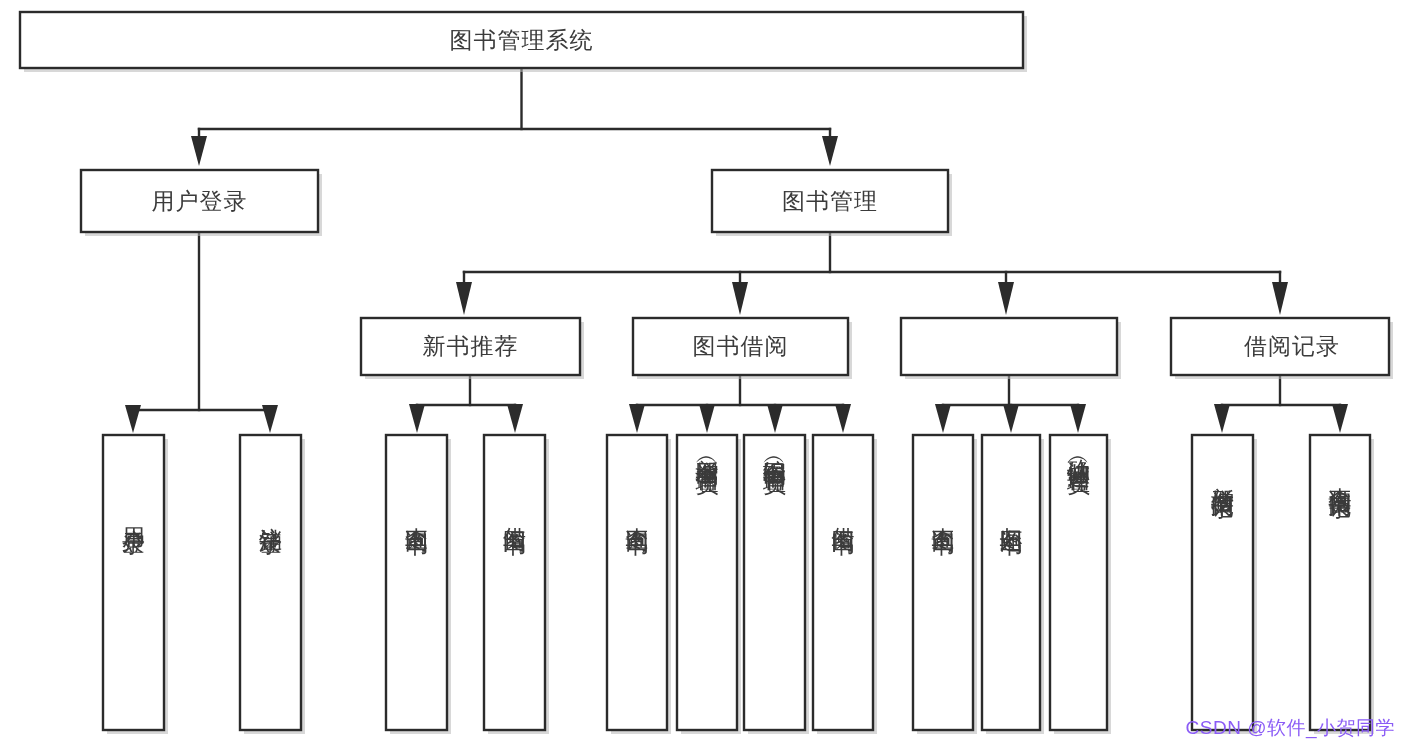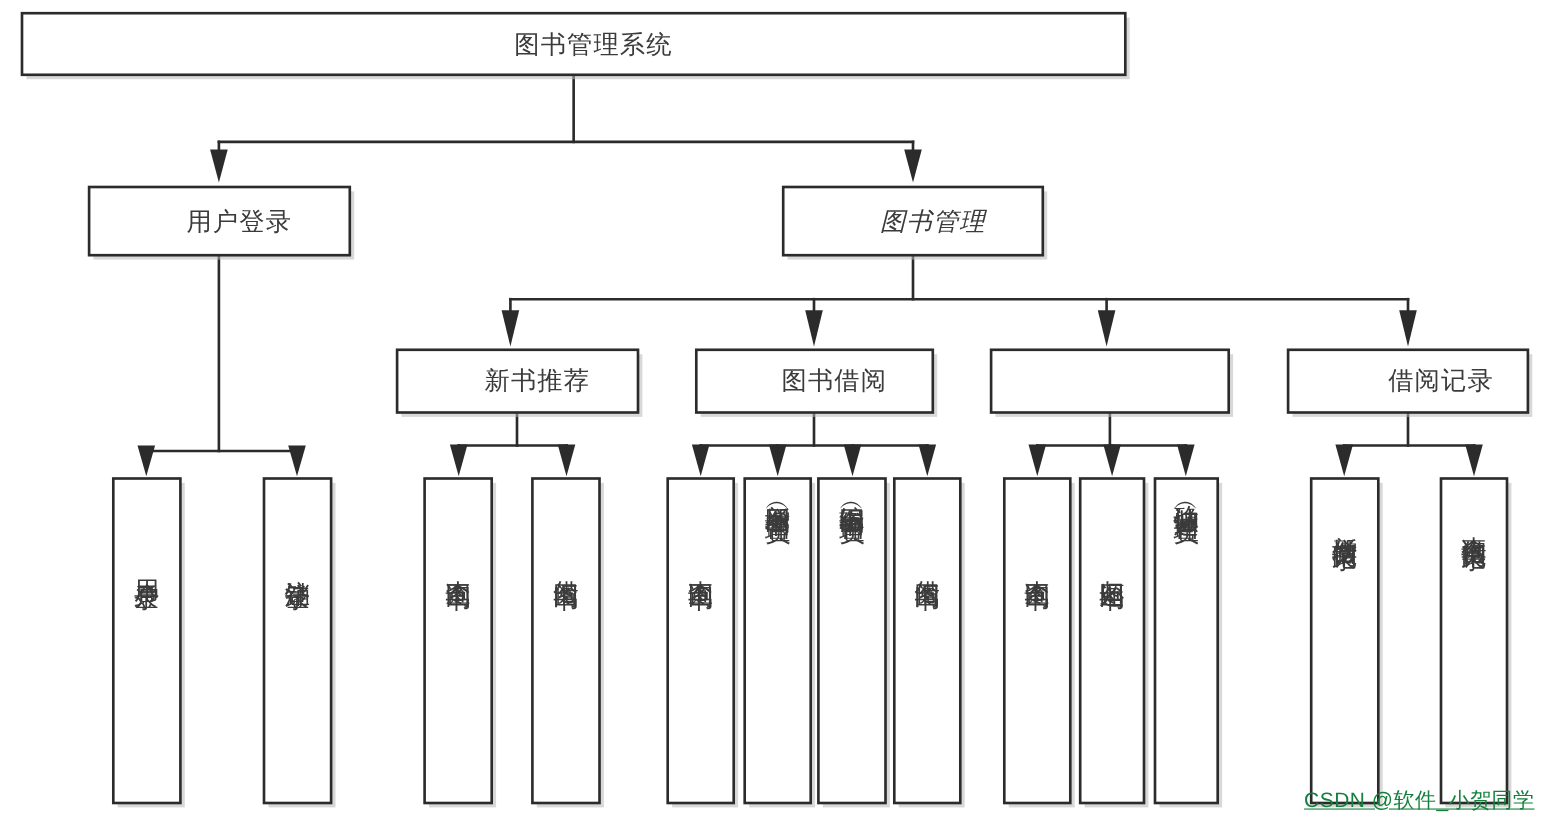--- a/index.html
+++ b/index.html
@@ -62,40 +62,38 @@
     color: #3b3b3b;
     letter-spacing: 2px;
     white-space: nowrap;
   }
   .hlabel-holder {
     position: absolute;
     display: flex;
     align-items: center;
     justify-content: center;
     pointer-events: none;
-    padding-left: 18px;
   }
   .hlabel-text {
     font-family: "Liberation Sans", "DejaVu Sans", sans-serif;
     font-size: 23px;
     color: #3b3b3b;
     letter-spacing: 1px;
     white-space: nowrap;
   }
   #watermark {
     position: absolute;
     right: 10px;
     bottom: 6px;
     font-family: "Liberation Sans", "DejaVu Sans", sans-serif;
     font-size: 19px;
-    color: #15803d;
+    color: #8b5cf6;
     letter-spacing: 0.5px;
     white-space: nowrap;
     pointer-events: none;
-    text-decoration: underline;
   }
 </style>
 </head>
 <body>
 
 <div id="diagram-root">
 
   <svg id="flowchart" viewBox="0 0 1405 747">
 
     <g>
@@ -265,21 +263,21 @@
   </svg>
 
   <div class="hlabel-holder" style="left:20px; top:12px; width:1003px; height:56px;">
     <span class="hlabel-text">图书管理系统</span>
   </div>
 
   <div class="hlabel-holder" style="left:81px; top:170px; width:237px; height:62px;">
     <span class="hlabel-text">用户登录</span>
   </div>
 
-  <div class="hlabel-holder" style="left:712px; top:170px; width:236px; height:62px;font-style:italic;">
+  <div class="hlabel-holder" style="left:712px; top:170px; width:236px; height:62px;">
     <span class="hlabel-text">图书管理</span>
   </div>
 
   <div class="hlabel-holder" style="left:633px; top:318px; width:215px; height:57px;">
     <span class="hlabel-text">图书借阅</span>
   </div>
 
   <div class="hlabel-holder" style="left:361px; top:318px; width:219px; height:57px;">
     <span class="hlabel-text">新书推荐</span>
   </div>

